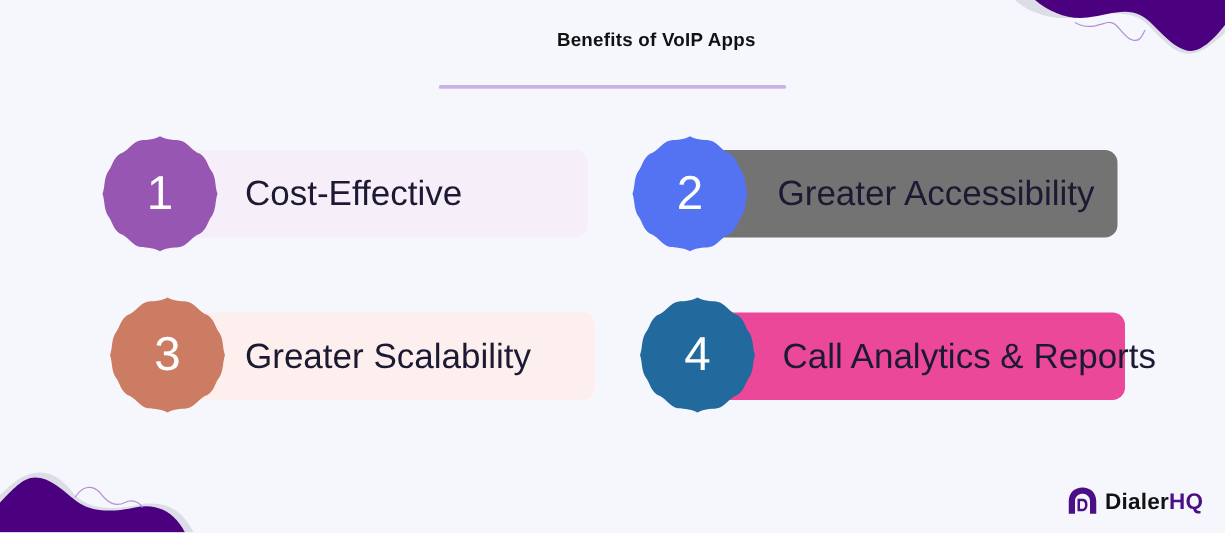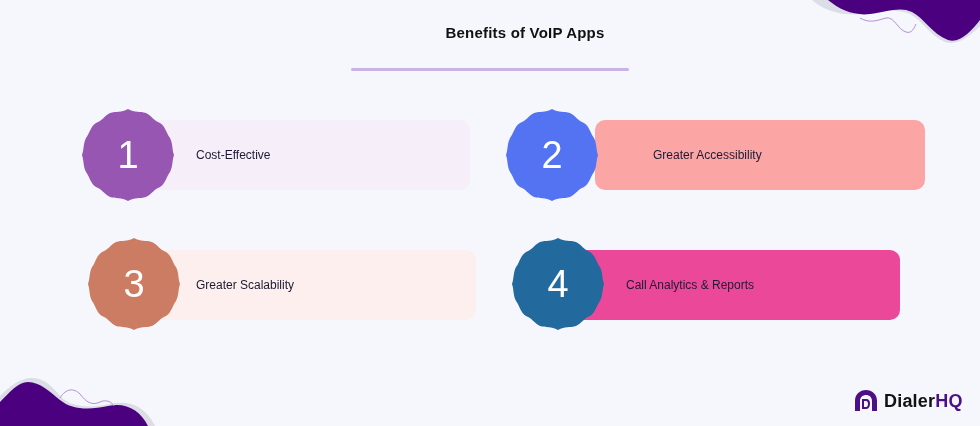--- a/index.html
+++ b/index.html
@@ -14,21 +14,21 @@
   }
   .title-underline {
     position:absolute; left:351px; top:68px; width:278px; height:3px;
     background:#c9b3e6; border-radius:2px;
   }
   .card {
     position:absolute; height:70px; border-radius:10px;
   }
   .card-label {
     position:absolute; top:0; height:70px; line-height:70px;
-    font-size:12px; color:#1c1a33; white-space:nowrap;
+    font-size:28px; color:#1c1a33; white-space:nowrap;
   }
   .badge {
     position:absolute; width:96px; height:96px;
   }
   .badge svg { position:absolute; left:0; top:0; width:96px; height:96px; }
   .badge-num {
     position:absolute; left:0; top:0; width:96px; height:96px;
     line-height:96px; text-align:center; color:#ffffff; font-size:38px;
   }
   .blob { position:absolute; }
@@ -61,21 +61,21 @@
 <div class="card" style="left:140px;top:120px;width:330px;background:#f6eef9;">
   <span class="card-label" style="left:56px;">Cost-Effective</span>
 </div>
 <div class="badge" style="left:80px;top:107px;">
   <svg viewBox="0 0 96 96">
     <path fill="#9856b3" d="M48,2 C55,6 60,4 66,6 C72,9 74,14 80,16 C86,20 86,26 90,31 C93,37 92,43 94,48 C92,54 93,59 90,65 C86,70 86,76 80,80 C74,82 72,87 66,90 C60,92 55,90 48,94 C41,90 36,92 30,90 C24,87 22,82 16,80 C10,76 10,70 6,65 C3,59 4,54 2,48 C4,43 3,37 6,31 C10,26 10,20 16,16 C22,14 24,9 30,6 C36,4 41,6 48,2 Z"></path>
   </svg>
   <div class="badge-num">1</div>
 </div>
 
-<div class="card" style="left:595px;top:120px;width:330px;background:#fca5a5;">
+<div class="card" style="left:564px;top:120px;width:330px;background:#737373;">
   <span class="card-label" style="left:58px;">Greater Accessibility</span>
 </div>
 <div class="badge" style="left:504px;top:107px;">
   <svg viewBox="0 0 96 96">
     <path fill="#5373f2" d="M48,2 C55,6 60,4 66,6 C72,9 74,14 80,16 C86,20 86,26 90,31 C93,37 92,43 94,48 C92,54 93,59 90,65 C86,70 86,76 80,80 C74,82 72,87 66,90 C60,92 55,90 48,94 C41,90 36,92 30,90 C24,87 22,82 16,80 C10,76 10,70 6,65 C3,59 4,54 2,48 C4,43 3,37 6,31 C10,26 10,20 16,16 C22,14 24,9 30,6 C36,4 41,6 48,2 Z"></path>
   </svg>
   <div class="badge-num">2</div>
 </div>
 
 <div class="card" style="left:140px;top:250px;width:336px;background:#fcefed;">

